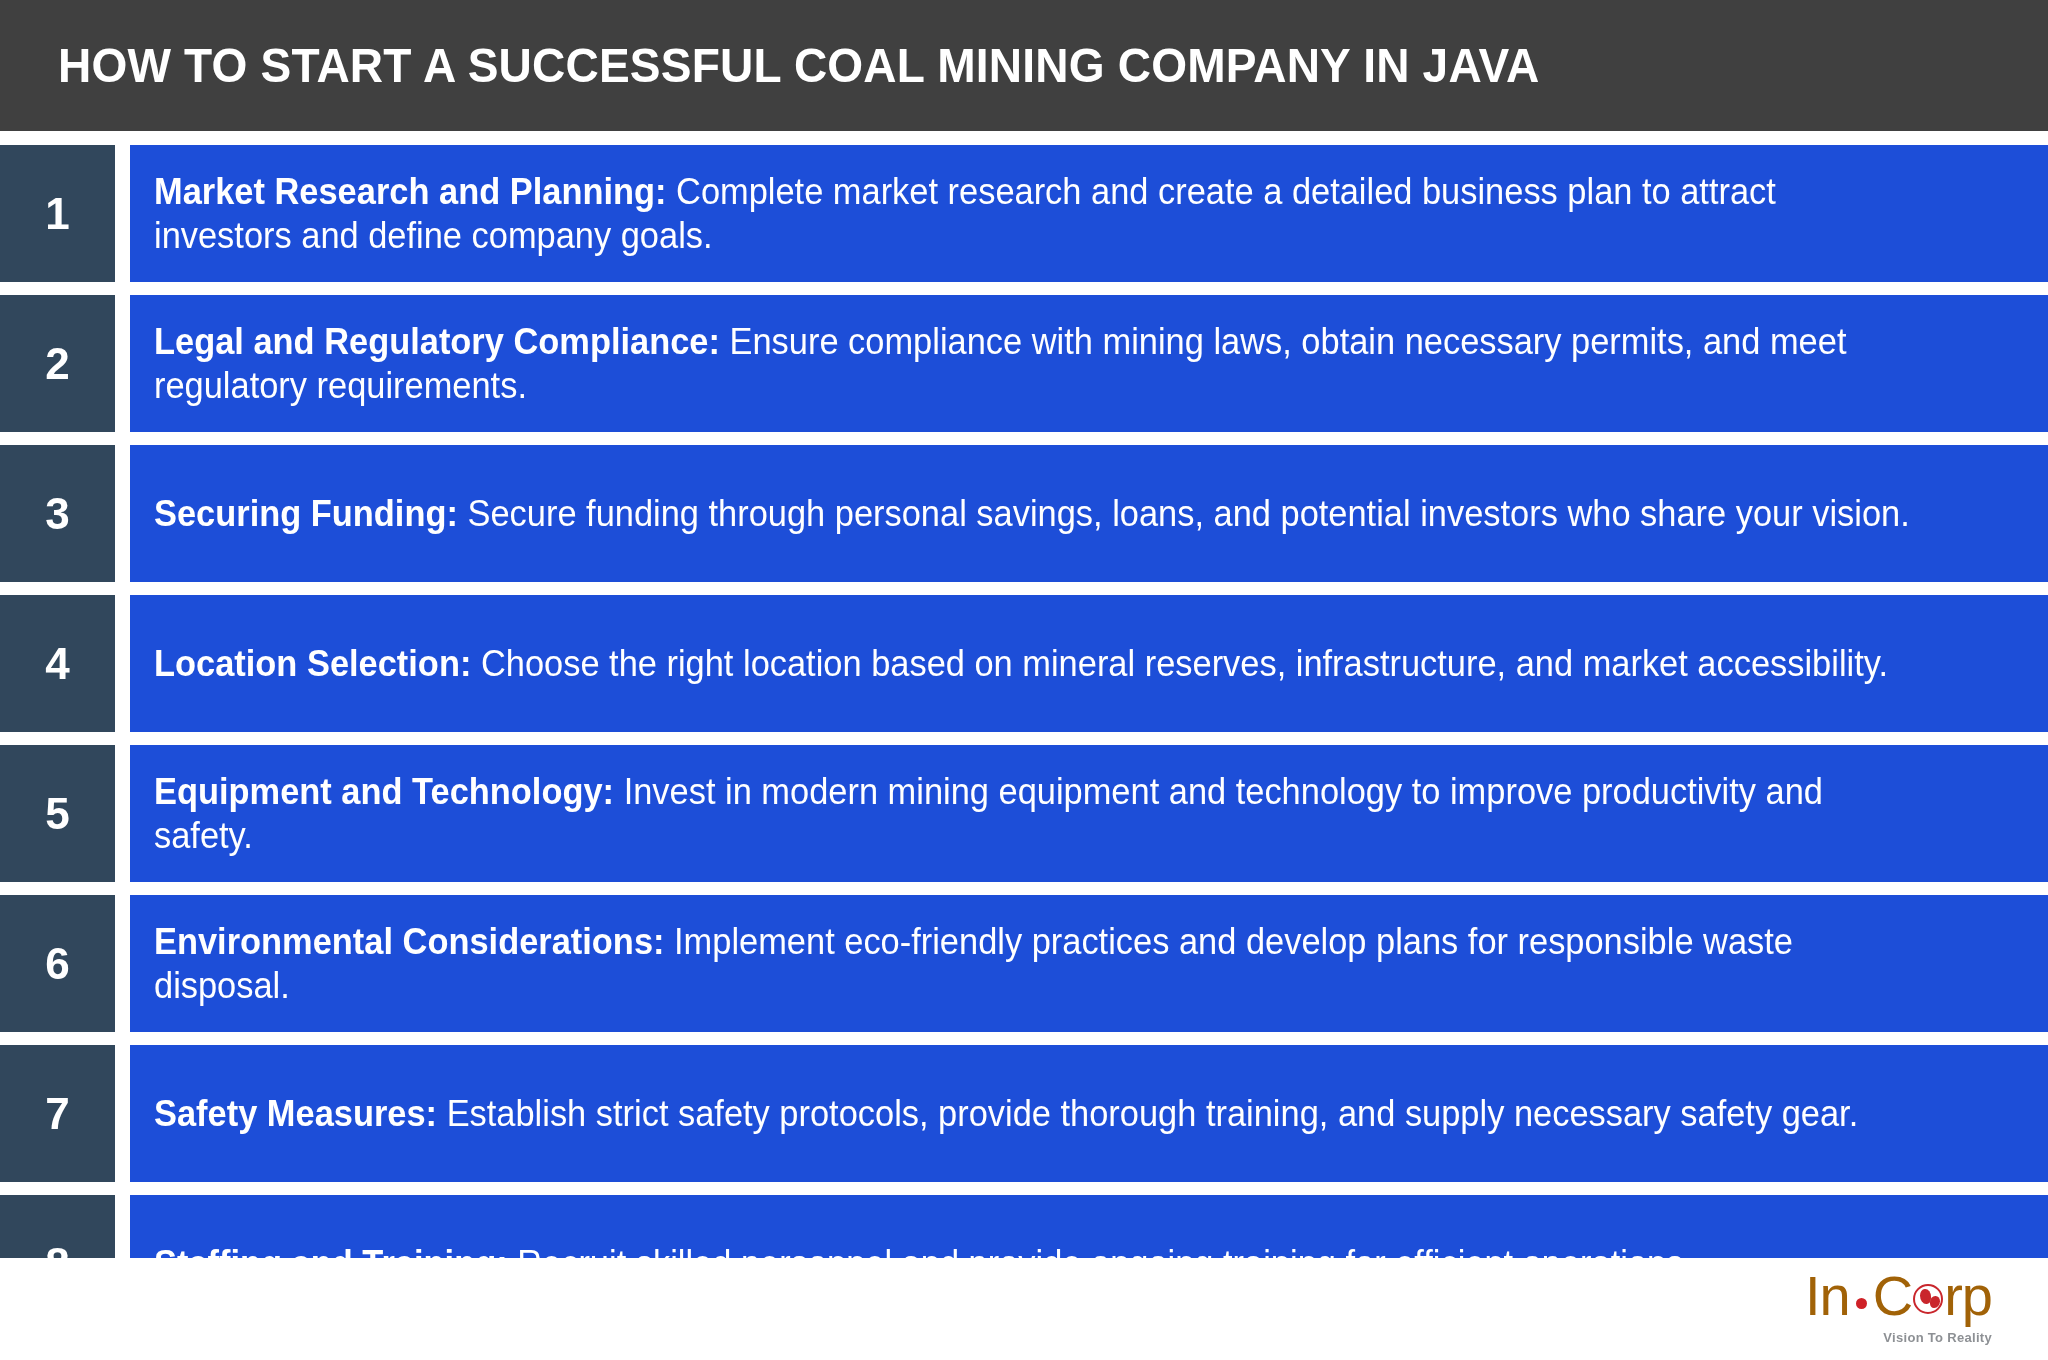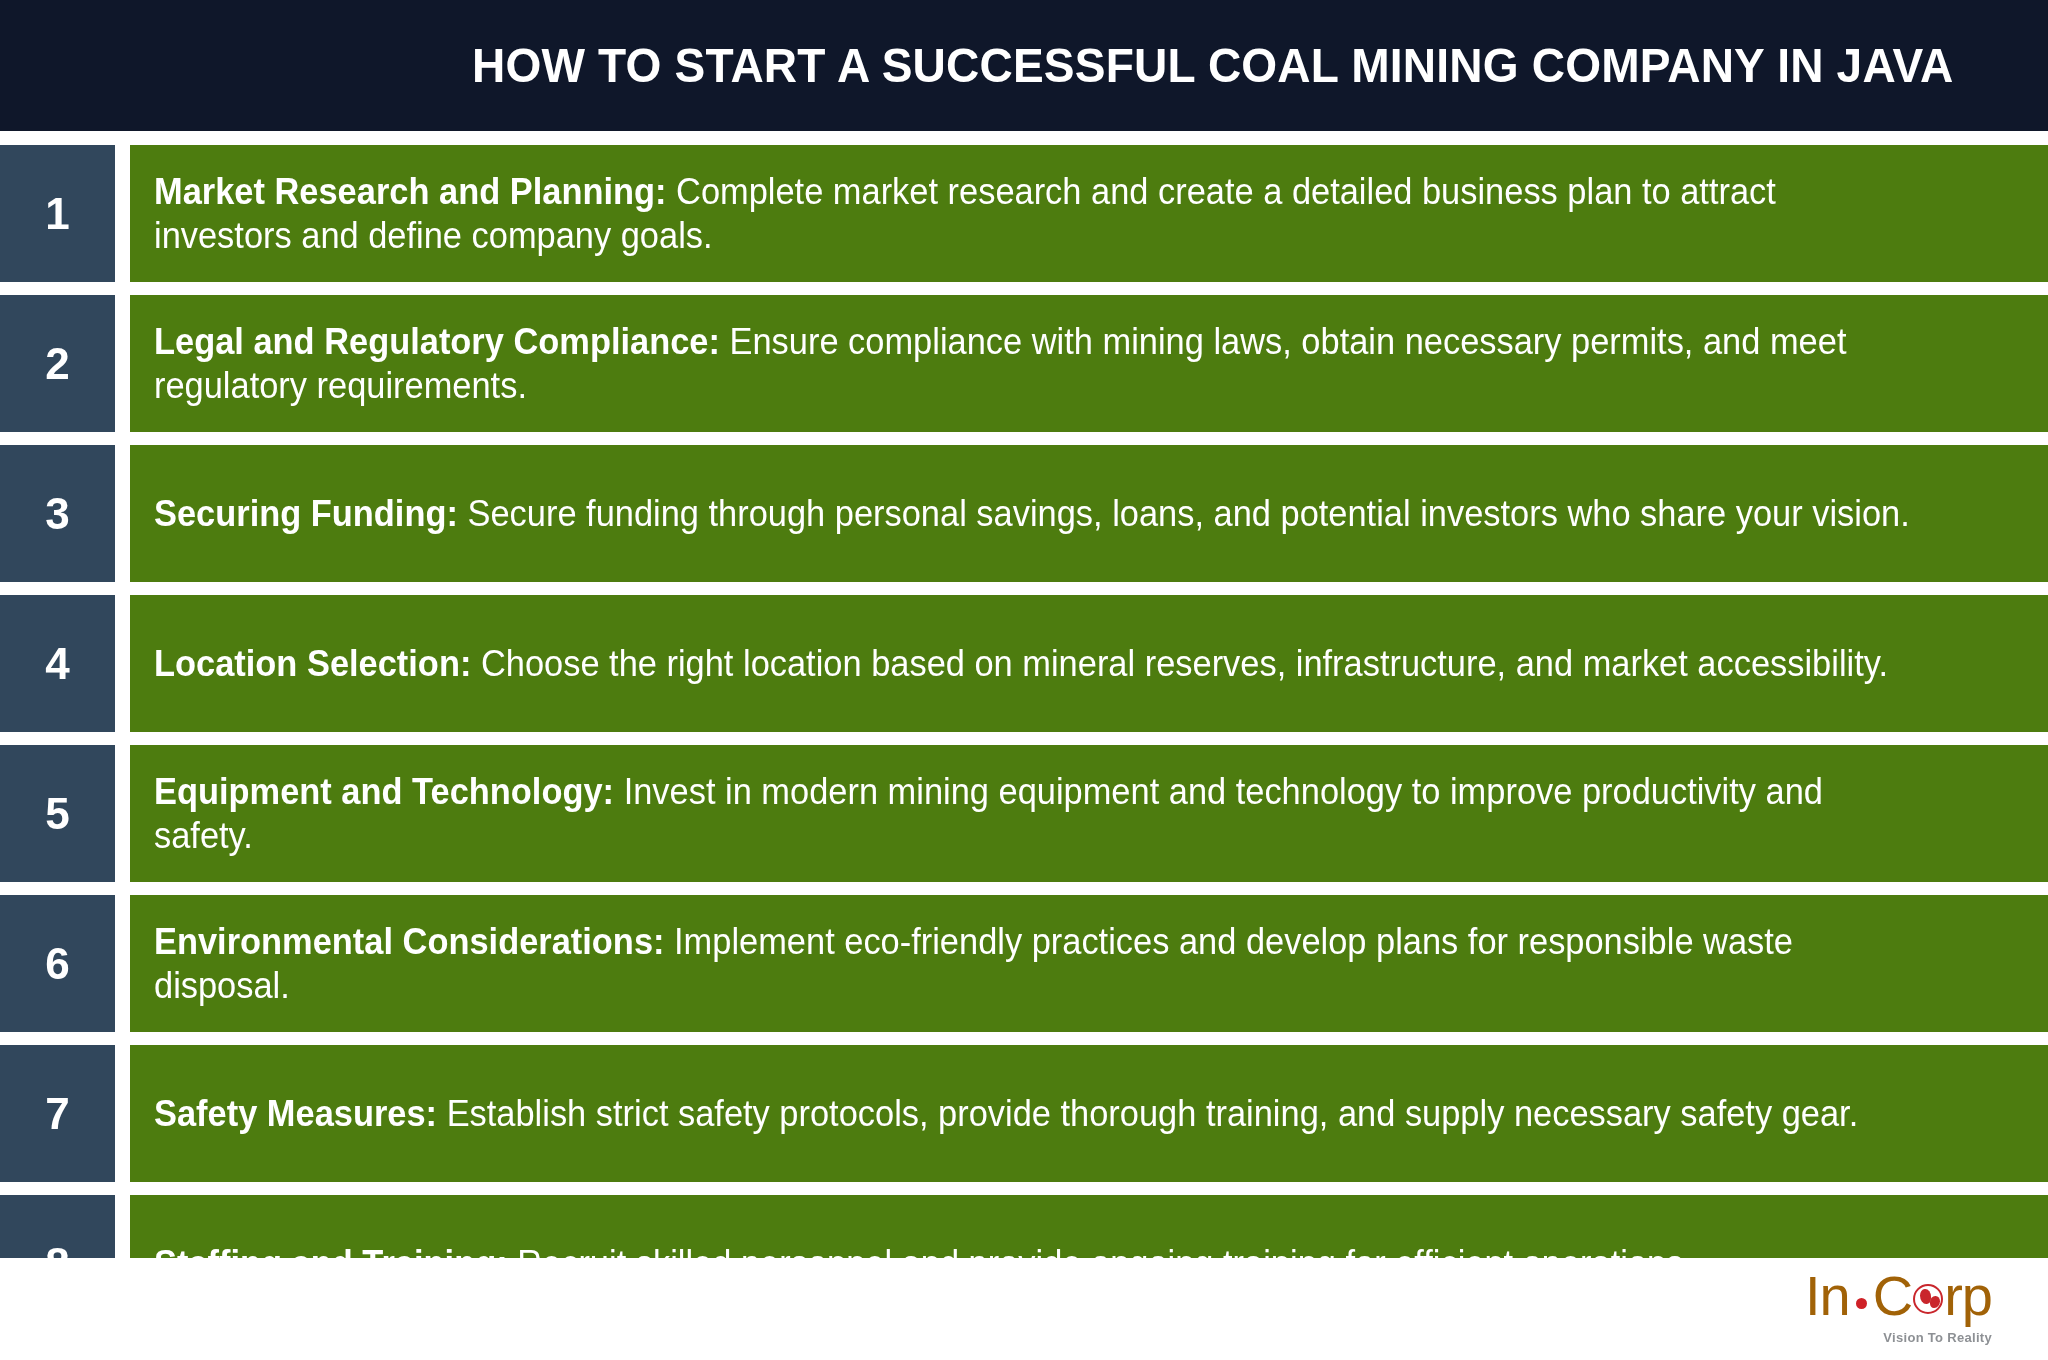--- a/index.html
+++ b/index.html
@@ -12,26 +12,25 @@
     height: 1360px;
     font-family: "Liberation Sans", sans-serif;
     overflow: hidden;
     position: relative;
   }
 
   
   .header-bar {
     width: 2048px;
     height: 131px;
-    background: #0f172a;
+    background: #404040;
     display: flex;
     align-items: center;
     box-sizing: border-box;
     padding-left: 58px;
-    justify-content: flex-end;
   }
   .header-title {
     color: #ffffff;
     font-family: "Liberation Sans", sans-serif;
     font-weight: bold;
     font-size: 49px;
     letter-spacing: 0.2px;
     line-height: 1;
     white-space: nowrap;
     transform: scaleX(0.94);
@@ -66,21 +65,21 @@
     font-size: 44px;
     line-height: 1;
   }
   .step-gap {
     width: 15px;
     min-width: 15px;
     background: #ffffff;
   }
   .step-content-box {
     flex: 1 1 auto;
-    background: #4d7c0f;
+    background: #1d4ed8;
     display: flex;
     align-items: center;
     box-sizing: border-box;
     padding: 0 2px 0 24px;
   }
   .step-text {
     color: #ffffff;
     font-family: "Liberation Sans", sans-serif;
     font-size: 37px;
     line-height: 1.17;

